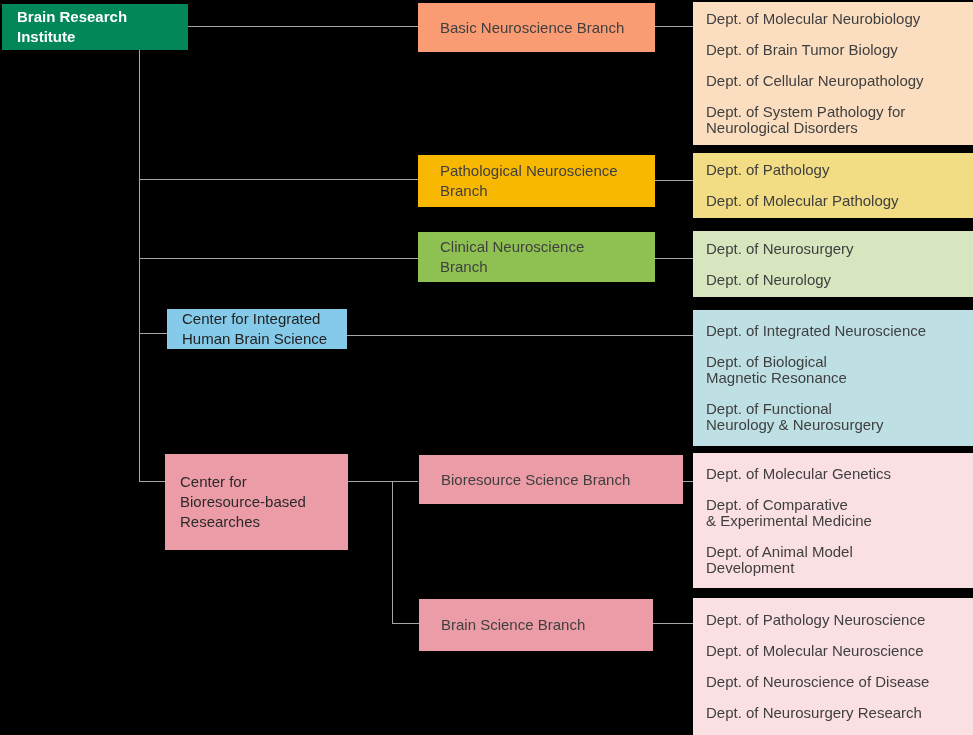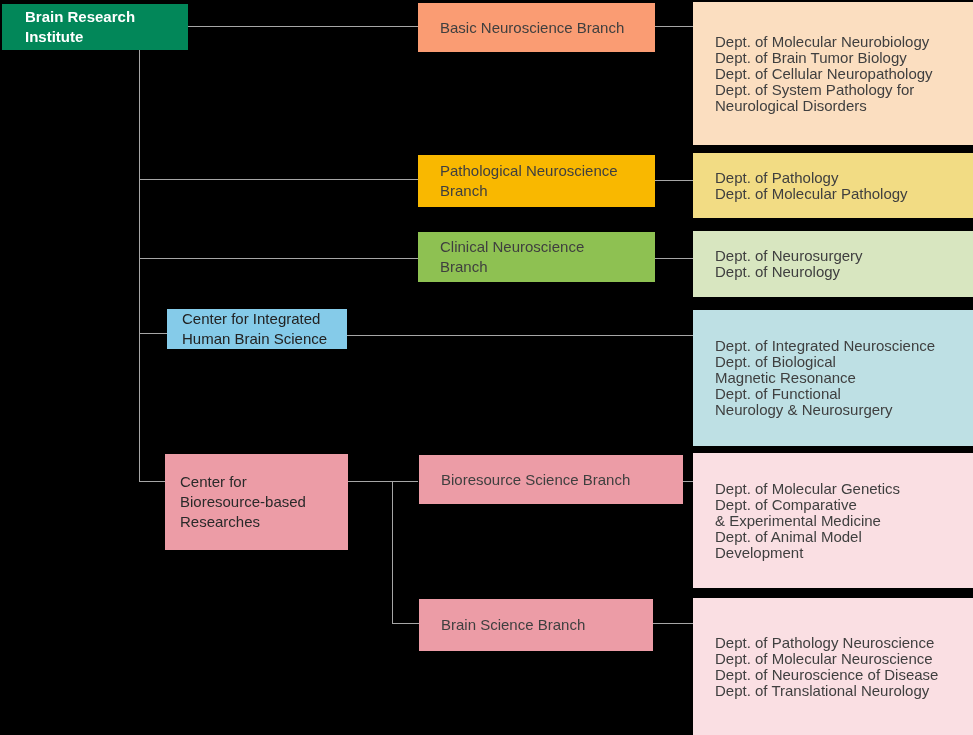--- a/index.html
+++ b/index.html
@@ -19,36 +19,37 @@
     box-sizing: border-box;
     font-size: 15px;
     line-height: 20px;
     color: #3F3F3F;
     white-space: pre-line;
   }
   .root {
     left: 2px; top: 4px; width: 186px; height: 46px;
     background: #028759;
     color: #FFFFFF; font-weight: bold;
-    padding-left: 23px;
+    padding-left: 15px;
   }
   .branch { width: 237px; padding-left: 22px; }
   .b-basic        { left: 418px; top: 3px;   height: 49px; background: #FA9C73; }
   .b-pathological { left: 418px; top: 155px; height: 52px; background: #F9B800; }
   .b-clinical     { left: 418px; top: 232px; height: 50px; background: #8EC152; align-items: center; }
   .n-integrated   { left: 167px; top: 309px; width: 180px; height: 40px; background: #85CBE9; padding-left: 15px; color: #222; }
   .n-biocenter    { left: 165px; top: 454px; width: 183px; height: 96px; background: #EC9CA6; padding-left: 15px; color: #2A2A2A; }
   .b-bioscience   { left: 419px; top: 455px; width: 264px; height: 49px; background: #EC9CA6; padding-left: 22px; }
   .b-brainsci     { left: 419px; top: 599px; width: 234px; height: 52px; background: #EC9CA6; padding-left: 22px; text-align: right; }
   .dlist {
     position: absolute;
     left: 693px; width: 280px;
     box-sizing: border-box;
     display: flex; flex-direction: column; justify-content: center;
-    padding-left: 22px;
+    gap: 15px;
+    padding-left: 13px;
     font-size: 15px; line-height: 16px;
     color: #3F3F3F;
     white-space: pre-line;
   }
   .l-basic        { top: 2px;   height: 143px; background: #FBDEC0; }
   .l-pathological { top: 153px; height: 65px;  background: #F2DC84; }
   .l-clinical     { top: 231px; height: 66px;  background: #D8E6C0; }
   .l-integrated   { top: 310px; height: 136px; background: #BEE0E4; }
   .l-bioscience   { top: 453px; height: 135px; background: #FADFE3; }
   .l-brainsci     { top: 598px; height: 137px; background: #FADFE3; }
@@ -142,16 +143,16 @@
     <div>Dept. of Comparative
 &amp; Experimental Medicine</div>
     <div>Dept. of Animal Model
 Development</div>
   </div>
 
   <div class="dlist l-brainsci">
     <div>Dept. of Pathology Neuroscience</div>
     <div>Dept. of Molecular Neuroscience</div>
     <div>Dept. of Neuroscience of Disease</div>
-    <div>Dept. of Translational Neurology</div>
+    <div>Dept. of Neurosurgery Research</div>
   </div>
 
 </div>
 
 </body></html>

